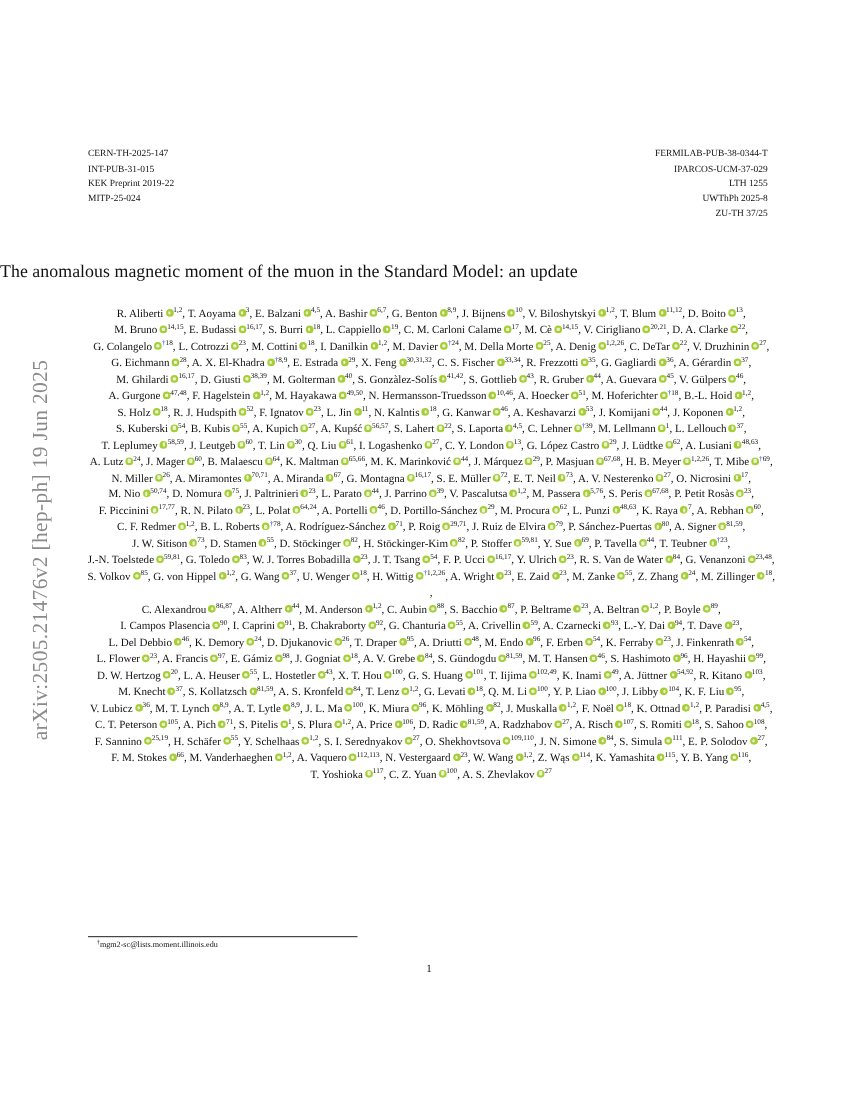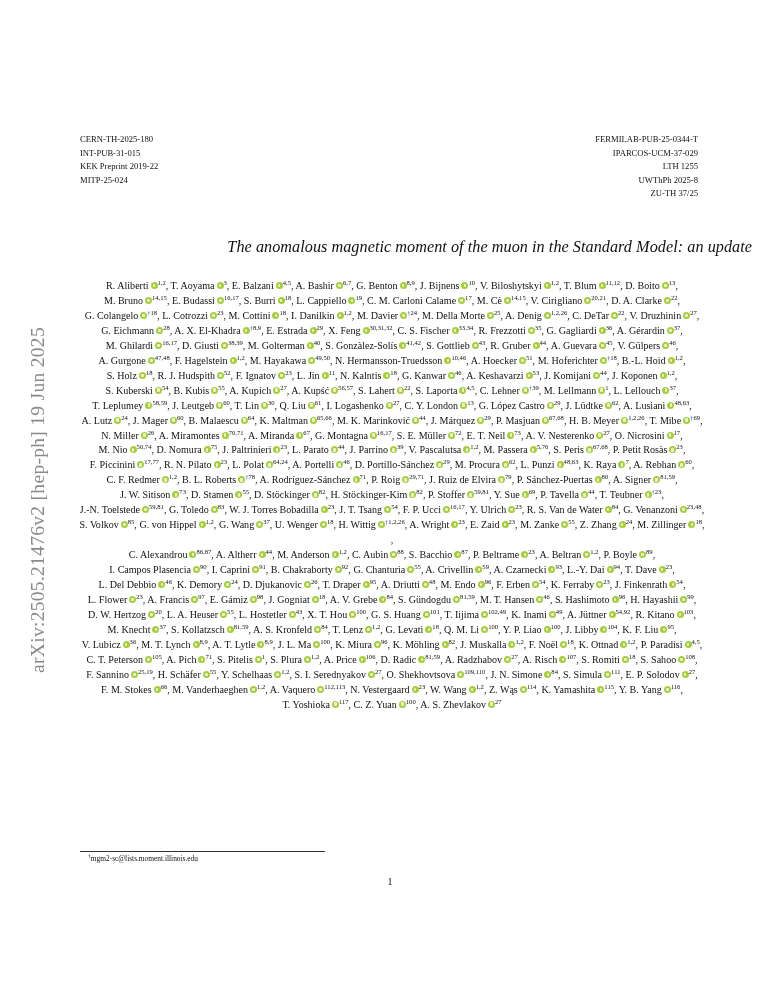--- a/index.html
+++ b/index.html
@@ -4,21 +4,21 @@
 <style>
   html, body { margin:0; padding:0; background:#ffffff; }
   body { width:768px; height:994px; position:relative; overflow:hidden;
          font-family:"Liberation Serif", "DejaVu Serif", serif; color:#111; }
   .arxiv-stamp { position:absolute; left:18px; top:290px; width:40px; height:420px; }
   .arxiv-stamp span { position:absolute; left:50%; top:50%; white-space:nowrap;
          transform:translate(-50%,-50%) rotate(-90deg); font-size:19.5px; color:#8a8a8a;
          letter-spacing:0.3px; }
   .report-left { position:absolute; left:80px; top:133px; font-size:8.6px; line-height:13.6px; }
   .report-right { position:absolute; right:70px; top:133px; font-size:8.6px; line-height:13.6px; text-align:right; }
-  .title { position:absolute; left:0; right:16px; top:238px; text-align:right; font-size:16.2px; letter-spacing:0.05px;font-style:italic; }
+  .title { position:absolute; left:0; right:1px; top:238px; text-align:left; font-size:16.2px; letter-spacing:0.05px; }
   .authors { position:absolute; left:78px; right:62px; top:279px; text-align:center;
              font-size:10.05px; line-height:14.95px; }
   .authors .author { white-space:nowrap; }
   .orcid { display:inline-block; width:7px; height:7px; border-radius:50%; background:#a6ce39;
            vertical-align:0px; margin-left:2px; position:relative; }
   .orcid::after { content:""; position:absolute; left:2.2px; top:1.8px; width:2.6px; height:3.4px;
            border-radius:1px; background:#fff; opacity:0.75; }
   sup { font-size:6.6px; vertical-align:4px; line-height:0; }
   .dagger { color:#1f3fd8; }
   .footnote-rule { position:absolute; left:80px; top:851px; width:245px; border-top:0.8px solid #333; }
@@ -27,28 +27,28 @@
   .page-number { position:absolute; left:0; right:0; top:876px; text-align:center; font-size:10px; padding-left:12px; }
 </style>
 </head>
 <body>
 
 <div class="arxiv-stamp">
   <span>arXiv:2505.21476v2  [hep-ph]  19 Jun 2025</span>
 </div>
 
 <div class="report-left">
-  <div>CERN-TH-2025-180</div>
+  <div>CERN-TH-2025-147</div>
   <div>INT-PUB-31-015</div>
   <div>KEK Preprint 2019-22</div>
   <div>MITP-25-024</div>
 </div>
 
 <div class="report-right">
-  <div>FERMILAB-PUB-25-0344-T</div>
+  <div>FERMILAB-PUB-38-0344-T</div>
   <div>IPARCOS-UCM-37-029</div>
   <div>LTH 1255</div>
   <div>UWThPh 2025-8</div>
   <div>ZU-TH 37/25</div>
 </div>
 
 <div class="title">The anomalous magnetic moment of the muon in the Standard Model: an update</div>
 
 <div class="authors">
   <div id="author-block-0"><span class="author"><span>R. Aliberti</span><span class="orcid"></span><sup><span>1,2</span></sup></span>, <span class="author"><span>T. Aoyama</span><span class="orcid"></span><sup><span>3</span></sup></span>, <span class="author"><span>E. Balzani</span><span class="orcid"></span><sup><span>4,5</span></sup></span>, <span class="author"><span>A. Bashir</span><span class="orcid"></span><sup><span>6,7</span></sup></span>, <span class="author"><span>G. Benton</span><span class="orcid"></span><sup><span>8,9</span></sup></span>, <span class="author"><span>J. Bijnens</span><span class="orcid"></span><sup><span>10</span></sup></span>, <span class="author"><span>V. Biloshytskyi</span><span class="orcid"></span><sup><span>1,2</span></sup></span>, <span class="author"><span>T. Blum</span><span class="orcid"></span><sup><span>11,12</span></sup></span>, <span class="author"><span>D. Boito</span><span class="orcid"></span><sup><span>13</span></sup></span>, <span class="author"><span>M. Bruno</span><span class="orcid"></span><sup><span>14,15</span></sup></span>, <span class="author"><span>E. Budassi</span><span class="orcid"></span><sup><span>16,17</span></sup></span>, <span class="author"><span>S. Burri</span><span class="orcid"></span><sup><span>18</span></sup></span>, <span class="author"><span>L. Cappiello</span><span class="orcid"></span><sup><span>19</span></sup></span>, <span class="author"><span>C. M. Carloni Calame</span><span class="orcid"></span><sup><span>17</span></sup></span>, <span class="author"><span>M. Cè</span><span class="orcid"></span><sup><span>14,15</span></sup></span>, <span class="author"><span>V. Cirigliano</span><span class="orcid"></span><sup><span>20,21</span></sup></span>, <span class="author"><span>D. A. Clarke</span><span class="orcid"></span><sup><span>22</span></sup></span>, <span class="author"><span>G. Colangelo</span><span class="orcid"></span><sup><span class="dagger">†</span><span>18</span></sup></span>, <span class="author"><span>L. Cotrozzi</span><span class="orcid"></span><sup><span>23</span></sup></span>, <span class="author"><span>M. Cottini</span><span class="orcid"></span><sup><span>18</span></sup></span>, <span class="author"><span>I. Danilkin</span><span class="orcid"></span><sup><span>1,2</span></sup></span>, <span class="author"><span>M. Davier</span><span class="orcid"></span><sup><span class="dagger">†</span><span>24</span></sup></span>, <span class="author"><span>M. Della Morte</span><span class="orcid"></span><sup><span>25</span></sup></span>, <span class="author"><span>A. Denig</span><span class="orcid"></span><sup><span>1,2,26</span></sup></span>, <span class="author"><span>C. DeTar</span><span class="orcid"></span><sup><span>22</span></sup></span>, <span class="author"><span>V. Druzhinin</span><span class="orcid"></span><sup><span>27</span></sup></span>, <span class="author"><span>G. Eichmann</span><span class="orcid"></span><sup><span>28</span></sup></span>, <span class="author"><span>A. X. El-Khadra</span><span class="orcid"></span><sup><span class="dagger">†</span><span>8,9</span></sup></span>, <span class="author"><span>E. Estrada</span><span class="orcid"></span><sup><span>29</span></sup></span>, <span class="author"><span>X. Feng</span><span class="orcid"></span><sup><span>30,31,32</span></sup></span>, <span class="author"><span>C. S. Fischer</span><span class="orcid"></span><sup><span>33,34</span></sup></span>, <span class="author"><span>R. Frezzotti</span><span class="orcid"></span><sup><span>35</span></sup></span>, <span class="author"><span>G. Gagliardi</span><span class="orcid"></span><sup><span>36</span></sup></span>, <span class="author"><span>A. Gérardin</span><span class="orcid"></span><sup><span>37</span></sup></span>, <span class="author"><span>M. Ghilardi</span><span class="orcid"></span><sup><span>16,17</span></sup></span>, <span class="author"><span>D. Giusti</span><span class="orcid"></span><sup><span>38,39</span></sup></span>, <span class="author"><span>M. Golterman</span><span class="orcid"></span><sup><span>40</span></sup></span>, <span class="author"><span>S. Gonzàlez-Solís</span><span class="orcid"></span><sup><span>41,42</span></sup></span>, <span class="author"><span>S. Gottlieb</span><span class="orcid"></span><sup><span>43</span></sup></span>, <span class="author"><span>R. Gruber</span><span class="orcid"></span><sup><span>44</span></sup></span>, <span class="author"><span>A. Guevara</span><span class="orcid"></span><sup><span>45</span></sup></span>, <span class="author"><span>V. Gülpers</span><span class="orcid"></span><sup><span>46</span></sup></span>, <span class="author"><span>A. Gurgone</span><span class="orcid"></span><sup><span>47,48</span></sup></span>, <span class="author"><span>F. Hagelstein</span><span class="orcid"></span><sup><span>1,2</span></sup></span>, <span class="author"><span>M. Hayakawa</span><span class="orcid"></span><sup><span>49,50</span></sup></span>, <span class="author"><span>N. Hermansson-Truedsson</span><span class="orcid"></span><sup><span>10,46</span></sup></span>, <span class="author"><span>A. Hoecker</span><span class="orcid"></span><sup><span>51</span></sup></span>, <span class="author"><span>M. Hoferichter</span><span class="orcid"></span><sup><span class="dagger">†</span><span>18</span></sup></span>, <span class="author"><span>B.-L. Hoid</span><span class="orcid"></span><sup><span>1,2</span></sup></span>, <span class="author"><span>S. Holz</span><span class="orcid"></span><sup><span>18</span></sup></span>, <span class="author"><span>R. J. Hudspith</span><span class="orcid"></span><sup><span>52</span></sup></span>, <span class="author"><span>F. Ignatov</span><span class="orcid"></span><sup><span>23</span></sup></span>, <span class="author"><span>L. Jin</span><span class="orcid"></span><sup><span>11</span></sup></span>, <span class="author"><span>N. Kalntis</span><span class="orcid"></span><sup><span>18</span></sup></span>, <span class="author"><span>G. Kanwar</span><span class="orcid"></span><sup><span>46</span></sup></span>, <span class="author"><span>A. Keshavarzi</span><span class="orcid"></span><sup><span>53</span></sup></span>, <span class="author"><span>J. Komijani</span><span class="orcid"></span><sup><span>44</span></sup></span>, <span class="author"><span>J. Koponen</span><span class="orcid"></span><sup><span>1,2</span></sup></span>, <span class="author"><span>S. Kuberski</span><span class="orcid"></span><sup><span>54</span></sup></span>, <span class="author"><span>B. Kubis</span><span class="orcid"></span><sup><span>55</span></sup></span>, <span class="author"><span>A. Kupich</span><span class="orcid"></span><sup><span>27</span></sup></span>, <span class="author"><span>A. Kupść</span><span class="orcid"></span><sup><span>56,57</span></sup></span>, <span class="author"><span>S. Lahert</span><span class="orcid"></span><sup><span>22</span></sup></span>, <span class="author"><span>S. Laporta</span><span class="orcid"></span><sup><span>4,5</span></sup></span>, <span class="author"><span>C. Lehner</span><span class="orcid"></span><sup><span class="dagger">†</span><span>39</span></sup></span>, <span class="author"><span>M. Lellmann</span><span class="orcid"></span><sup><span>1</span></sup></span>, <span class="author"><span>L. Lellouch</span><span class="orcid"></span><sup><span>37</span></sup></span>, <span class="author"><span>T. Leplumey</span><span class="orcid"></span><sup><span>58,59</span></sup></span>, <span class="author"><span>J. Leutgeb</span><span class="orcid"></span><sup><span>60</span></sup></span>, <span class="author"><span>T. Lin</span><span class="orcid"></span><sup><span>30</span></sup></span>, <span class="author"><span>Q. Liu</span><span class="orcid"></span><sup><span>61</span></sup></span>, <span class="author"><span>I. Logashenko</span><span class="orcid"></span><sup><span>27</span></sup></span>, <span class="author"><span>C. Y. London</span><span class="orcid"></span><sup><span>13</span></sup></span>, <span class="author"><span>G. López Castro</span><span class="orcid"></span><sup><span>29</span></sup></span>, <span class="author"><span>J. Lüdtke</span><span class="orcid"></span><sup><span>62</span></sup></span>, <span class="author"><span>A. Lusiani</span><span class="orcid"></span><sup><span>48,63</span></sup></span>, <span class="author"><span>A. Lutz</span><span class="orcid"></span><sup><span>24</span></sup></span>, <span class="author"><span>J. Mager</span><span class="orcid"></span><sup><span>60</span></sup></span>, <span class="author"><span>B. Malaescu</span><span class="orcid"></span><sup><span>64</span></sup></span>, <span class="author"><span>K. Maltman</span><span class="orcid"></span><sup><span>65,66</span></sup></span>, <span class="author"><span>M. K. Marinković</span><span class="orcid"></span><sup><span>44</span></sup></span>, <span class="author"><span>J. Márquez</span><span class="orcid"></span><sup><span>29</span></sup></span>, <span class="author"><span>P. Masjuan</span><span class="orcid"></span><sup><span>67,68</span></sup></span>, <span class="author"><span>H. B. Meyer</span><span class="orcid"></span><sup><span>1,2,26</span></sup></span>, <span class="author"><span>T. Mibe</span><span class="orcid"></span><sup><span class="dagger">†</span><span>69</span></sup></span>, <span class="author"><span>N. Miller</span><span class="orcid"></span><sup><span>26</span></sup></span>, <span class="author"><span>A. Miramontes</span><span class="orcid"></span><sup><span>70,71</span></sup></span>, <span class="author"><span>A. Miranda</span><span class="orcid"></span><sup><span>67</span></sup></span>, <span class="author"><span>G. Montagna</span><span class="orcid"></span><sup><span>16,17</span></sup></span>, <span class="author"><span>S. E. Müller</span><span class="orcid"></span><sup><span>72</span></sup></span>, <span class="author"><span>E. T. Neil</span><span class="orcid"></span><sup><span>73</span></sup></span>, <span class="author"><span>A. V. Nesterenko</span><span class="orcid"></span><sup><span>27</span></sup></span>, <span class="author"><span>O. Nicrosini</span><span class="orcid"></span><sup><span>17</span></sup></span>, <span class="author"><span>M. Nio</span><span class="orcid"></span><sup><span>50,74</span></sup></span>, <span class="author"><span>D. Nomura</span><span class="orcid"></span><sup><span>75</span></sup></span>, <span class="author"><span>J. Paltrinieri</span><span class="orcid"></span><sup><span>23</span></sup></span>, <span class="author"><span>L. Parato</span><span class="orcid"></span><sup><span>44</span></sup></span>, <span class="author"><span>J. Parrino</span><span class="orcid"></span><sup><span>39</span></sup></span>, <span class="author"><span>V. Pascalutsa</span><span class="orcid"></span><sup><span>1,2</span></sup></span>, <span class="author"><span>M. Passera</span><span class="orcid"></span><sup><span>5,76</span></sup></span>, <span class="author"><span>S. Peris</span><span class="orcid"></span><sup><span>67,68</span></sup></span>, <span class="author"><span>P. Petit Rosàs</span><span class="orcid"></span><sup><span>23</span></sup></span>, <span class="author"><span>F. Piccinini</span><span class="orcid"></span><sup><span>17,77</span></sup></span>, <span class="author"><span>R. N. Pilato</span><span class="orcid"></span><sup><span>23</span></sup></span>, <span class="author"><span>L. Polat</span><span class="orcid"></span><sup><span>64,24</span></sup></span>, <span class="author"><span>A. Portelli</span><span class="orcid"></span><sup><span>46</span></sup></span>, <span class="author"><span>D. Portillo-Sánchez</span><span class="orcid"></span><sup><span>29</span></sup></span>, <span class="author"><span>M. Procura</span><span class="orcid"></span><sup><span>62</span></sup></span>, <span class="author"><span>L. Punzi</span><span class="orcid"></span><sup><span>48,63</span></sup></span>, <span class="author"><span>K. Raya</span><span class="orcid"></span><sup><span>7</span></sup></span>, <span class="author"><span>A. Rebhan</span><span class="orcid"></span><sup><span>60</span></sup></span>, <span class="author"><span>C. F. Redmer</span><span class="orcid"></span><sup><span>1,2</span></sup></span>, <span class="author"><span>B. L. Roberts</span><span class="orcid"></span><sup><span class="dagger">†</span><span>78</span></sup></span>, <span class="author"><span>A. Rodríguez-Sánchez</span><span class="orcid"></span><sup><span>71</span></sup></span>, <span class="author"><span>P. Roig</span><span class="orcid"></span><sup><span>29,71</span></sup></span>, <span class="author"><span>J. Ruiz de Elvira</span><span class="orcid"></span><sup><span>79</span></sup></span>, <span class="author"><span>P. Sánchez-Puertas</span><span class="orcid"></span><sup><span>80</span></sup></span>, <span class="author"><span>A. Signer</span><span class="orcid"></span><sup><span>81,59</span></sup></span>, <span class="author"><span>J. W. Sitison</span><span class="orcid"></span><sup><span>73</span></sup></span>, <span class="author"><span>D. Stamen</span><span class="orcid"></span><sup><span>55</span></sup></span>, <span class="author"><span>D. Stöckinger</span><span class="orcid"></span><sup><span>82</span></sup></span>, <span class="author"><span>H. Stöckinger-Kim</span><span class="orcid"></span><sup><span>82</span></sup></span>, <span class="author"><span>P. Stoffer</span><span class="orcid"></span><sup><span>59,81</span></sup></span>, <span class="author"><span>Y. Sue</span><span class="orcid"></span><sup><span>69</span></sup></span>, <span class="author"><span>P. Tavella</span><span class="orcid"></span><sup><span>44</span></sup></span>, <span class="author"><span>T. Teubner</span><span class="orcid"></span><sup><span class="dagger">†</span><span>23</span></sup></span>, <span class="author"><span>J.-N. Toelstede</span><span class="orcid"></span><sup><span>59,81</span></sup></span>, <span class="author"><span>G. Toledo</span><span class="orcid"></span><sup><span>83</span></sup></span>, <span class="author"><span>W. J. Torres Bobadilla</span><span class="orcid"></span><sup><span>23</span></sup></span>, <span class="author"><span>J. T. Tsang</span><span class="orcid"></span><sup><span>54</span></sup></span>, <span class="author"><span>F. P. Ucci</span><span class="orcid"></span><sup><span>16,17</span></sup></span>, <span class="author"><span>Y. Ulrich</span><span class="orcid"></span><sup><span>23</span></sup></span>, <span class="author"><span>R. S. Van de Water</span><span class="orcid"></span><sup><span>84</span></sup></span>, <span class="author"><span>G. Venanzoni</span><span class="orcid"></span><sup><span>23,48</span></sup></span>, <span class="author"><span>S. Volkov</span><span class="orcid"></span><sup><span>85</span></sup></span>, <span class="author"><span>G. von Hippel</span><span class="orcid"></span><sup><span>1,2</span></sup></span>, <span class="author"><span>G. Wang</span><span class="orcid"></span><sup><span>37</span></sup></span>, <span class="author"><span>U. Wenger</span><span class="orcid"></span><sup><span>18</span></sup></span>, <span class="author"><span>H. Wittig</span><span class="orcid"></span><sup><span class="dagger">†</span><span>1,2,26</span></sup></span>, <span class="author"><span>A. Wright</span><span class="orcid"></span><sup><span>23</span></sup></span>, <span class="author"><span>E. Zaid</span><span class="orcid"></span><sup><span>23</span></sup></span>, <span class="author"><span>M. Zanke</span><span class="orcid"></span><sup><span>55</span></sup></span>, <span class="author"><span>Z. Zhang</span><span class="orcid"></span><sup><span>24</span></sup></span>, <span class="author"><span>M. Zillinger</span><span class="orcid"></span><sup><span>18</span></sup></span>, ,</div>

